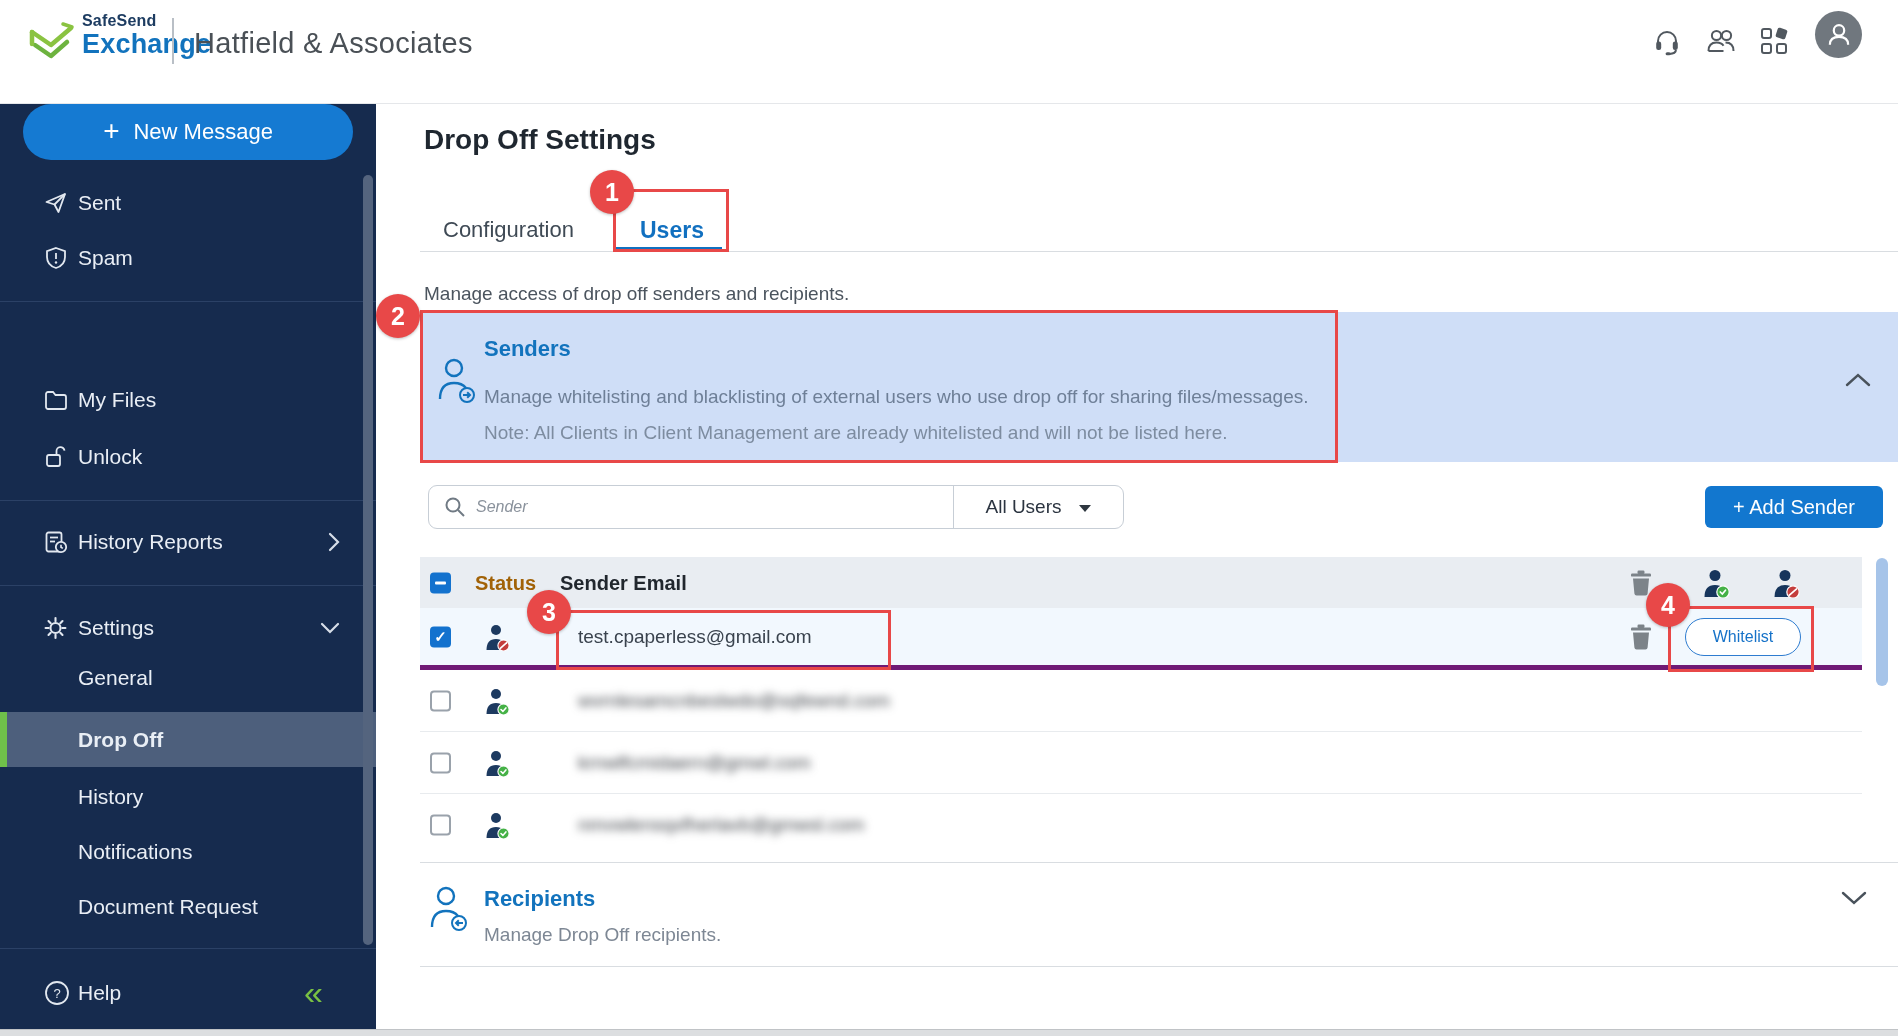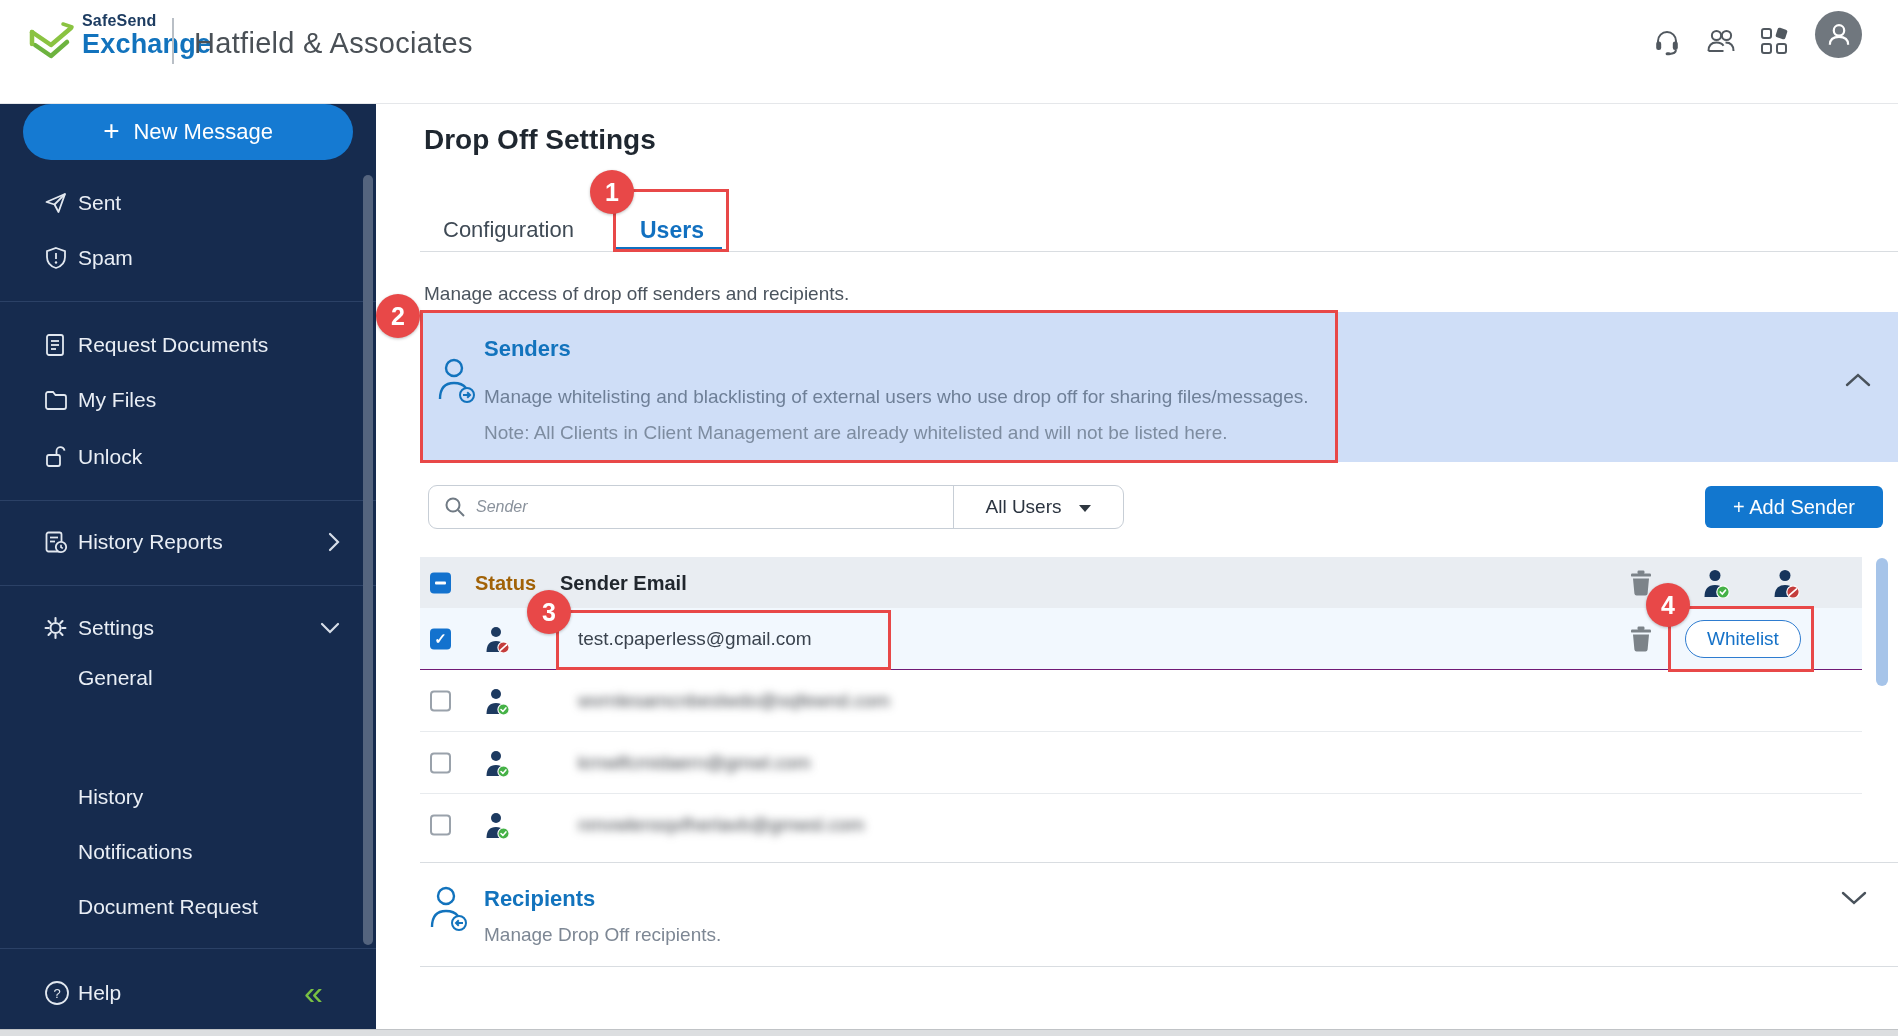--- a/index.html
+++ b/index.html
@@ -65,21 +65,21 @@
   .search-input::placeholder { color:#8a929c; opacity:1; }
   .filter { width:170px; height:100%; border-left:1.5px solid #c7ced6; display:flex; align-items:center;
             justify-content:center; gap:16px; cursor:pointer; font-size:19px; color:#2b3440;
             border-radius:0 9px 9px 0; }
   .add-btn { position:absolute; left:1705px; top:486px; width:178px; height:42px; background:#1277cf; color:#fff;
              border:none; border-radius:6px; font-family:inherit; font-size:20px; font-weight:500; cursor:pointer; }
   
   .tbl { position:absolute; left:420px; top:557px; width:1442px; }
   .trow { position:absolute; left:0; width:1442px; }
   .thead { top:0; height:51px; background:#e9edf2; }
-  .r1 { top:51px;  height:62px; background:#f2f8fe; border-bottom:1px solid #701a75; }
+  .r1 { top:51px;  height:62px; background:#f2f8fe; border-bottom:5px solid #701a75; }
   .r2 { top:113px; height:62px; background:#fff; border-bottom:1px solid #e8ebee; }
   .r3 { top:175px; height:62px; background:#fff; border-bottom:1px solid #e8ebee; }
   .r4 { top:237px; height:62px; background:#fff; }
   .cell { position:absolute; top:50%; transform:translateY(-50%); }
   .cb { position:absolute; left:10px; top:50%; transform:translateY(-50%); width:21px; height:21px;
         border-radius:4px; cursor:pointer; display:flex; align-items:center; justify-content:center; }
   .cb.indet { background:#1372ce; }
   .cb.indet::after { content:""; width:11px; height:3px; background:#fff; border-radius:1px; }
   .cb.checked { background:#1372ce; color:#fff; font-size:15px; font-weight:bold; }
   .cb.checked::after { content:"\2713"; }
@@ -87,21 +87,21 @@
   .col-status { left:55px; font-size:20px; font-weight:bold; color:#a16207; }
   .col-email  { left:140px; font-size:20px; font-weight:bold; color:#21272e; }
   .st-ico { left:64px; display:flex; }
   .email { left:158px; font-size:19px; color:#3a434e; white-space:nowrap; }
   .blurred { filter: blur(4.5px); color:#42464c; }
   .trash { left:1210px; display:flex; cursor:pointer; }
   .wl-all { left:1282px; display:flex; cursor:pointer; }
   .bl-all { left:1352px; display:flex; cursor:pointer; }
   .wl-btn { position:absolute; left:1265px; top:50%; transform:translateY(-50%); width:116px; height:38px;
             border:1.6px solid #2e7cd0; border-radius:19px; background:#fff; color:#1672c8; font-family:inherit;
-            font-size:19px; cursor:pointer; }
+            font-size:16px; cursor:pointer; }
   .tbl-scroll { position:absolute; left:1876px; top:558px; width:12px; height:128px; background:#a6c4e9;
                 border-radius:6px; cursor:pointer; z-index:4; }
   .section-line { position:absolute; left:420px; height:1px; background:#d9dde1; width:1478px; }
   .line-a { top:862px; } .line-b { top:966px; }
   
   .rec-icon { position:absolute; left:428px; top:884px; }
   .rec-title { position:absolute; left:484px; top:886px; font-size:22px; font-weight:bold; color:#1273bd; cursor:pointer; }
   .rec-desc { position:absolute; left:484px; top:924px; font-size:19px; color:#7d8794; }
   .rec-chev { position:absolute; left:1840px; top:890px; cursor:pointer; }
   
@@ -200,31 +200,20 @@
           <path d="M12 2 L21 5.2 V11 C21 17 17 20.5 12 22 C7 20.5 3 17 3 11 V5.2 Z"></path>
           <line x1="12" y1="7" x2="12" y2="13"></line>
             <circle cx="12" cy="16.5" r="1.2" fill="#e2e8f0" stroke="none"></circle>
         </svg>
       </span>
       <span class="nav-label">Spam</span>
     </div>
 
     <div class="sdiv" style="top:219px"></div>
 
-    <div class="nav-item" style="top:241px">
-      <span class="nav-ico">
-        <svg width="22" height="24" viewBox="0 0 22 24" fill="none" stroke="#e2e8f0" stroke-width="1.8">
-          <rect x="3" y="2" width="16" height="20" rx="2"></rect>
-          <line x1="7" y1="8" x2="15" y2="8"></line>
-            <line x1="7" y1="12" x2="15" y2="12"></line>
-            <line x1="7" y1="16" x2="12" y2="16"></line>
-        </svg>
-      </span>
-      <span class="nav-label">Request Documents</span>
-    </div>
 
     <div class="nav-item" style="top:296px">
       <span class="nav-ico">
         <svg width="24" height="22" viewBox="0 0 24 22" fill="none" stroke="#e2e8f0" stroke-width="1.8">
           <path d="M2 5 a2 2 0 0 1 2 -2 h5 l2.5 3 H20 a2 2 0 0 1 2 2 v10 a2 2 0 0 1 -2 2 H4 a2 2 0 0 1 -2 -2 Z"></path>
         </svg>
       </span>
       <span class="nav-label">My Files</span>
     </div>
 
@@ -279,20 +268,24 @@
         <svg width="20" height="12" viewBox="0 0 20 12" fill="none" stroke="#d7dee8" stroke-width="2.2" stroke-linecap="round">
           <polyline points="2,2 10,10 18,2"></polyline>
         </svg>
       </span>
     </div>
 
     <div class="nav-item" style="top:574px">
       <span class="nav-label">General</span>
     </div>
 
+    <div class="active-band nav-item">
+      <span class="active-bar"></span>
+      <span class="nav-label">Drop Off</span>
+    </div>
 
     <div class="nav-item" style="top:693px">
       <span class="nav-label">History</span>
     </div>
     <div class="nav-item" style="top:748px">
       <span class="nav-label">Notifications</span>
     </div>
     <div class="nav-item" style="top:803px">
       <span class="nav-label">Document Request</span>
     </div>

